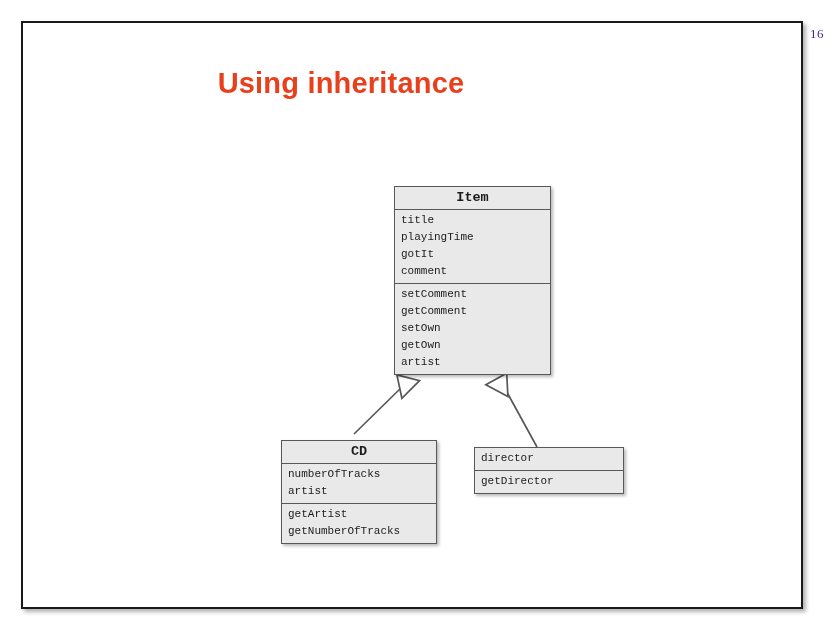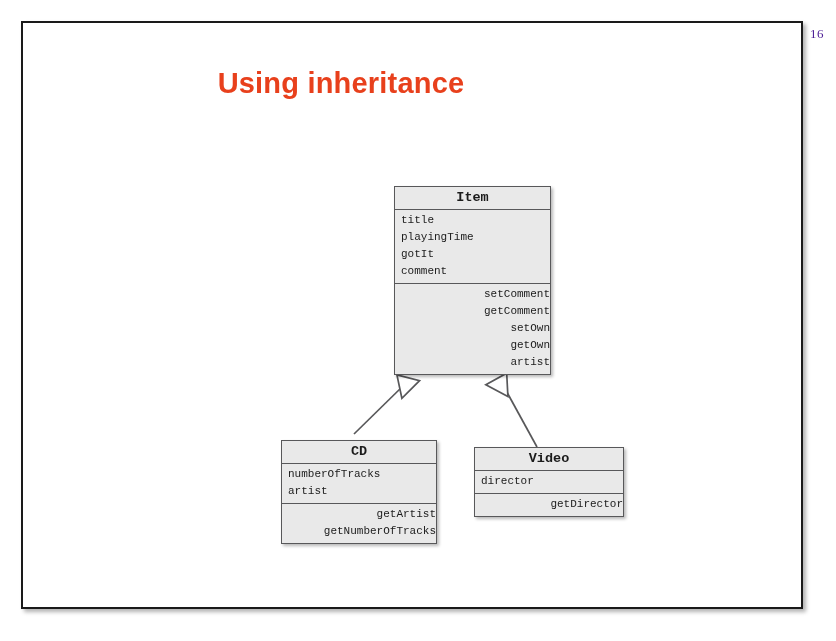--- a/index.html
+++ b/index.html
@@ -92,21 +92,20 @@
     padding: 3px 0 4px 0;
     border-bottom: 1.6px solid #58585a;
     line-height: 15px;
   }
   .uml-section {
     border-bottom: 1.6px solid #58585a;
     padding: 2px 0 3px 0;
   }
   .uml-section:last-child {
     border-bottom: none;
-    text-align: right;
   }
   .uml-row {
     font-size: 11px;
     color: #1b1b1b;
     line-height: 17px;
     padding-left: 6px;
     white-space: nowrap;
   }
 
   
@@ -159,21 +158,20 @@
         <div class="uml-row">numberOfTracks</div>
         <div class="uml-row">artist</div>
       </div>
       <div class="uml-section">
         <div class="uml-row">getArtist</div>
         <div class="uml-row">getNumberOfTracks</div>
       </div>
     </div>
 
     <div class="uml-class" id="class-video">
-      <div class="uml-name">Video</div>
       <div class="uml-section">
         <div class="uml-row">director</div>
       </div>
       <div class="uml-section">
         <div class="uml-row">getDirector</div>
       </div>
     </div>
 
   </div>
 </div>

